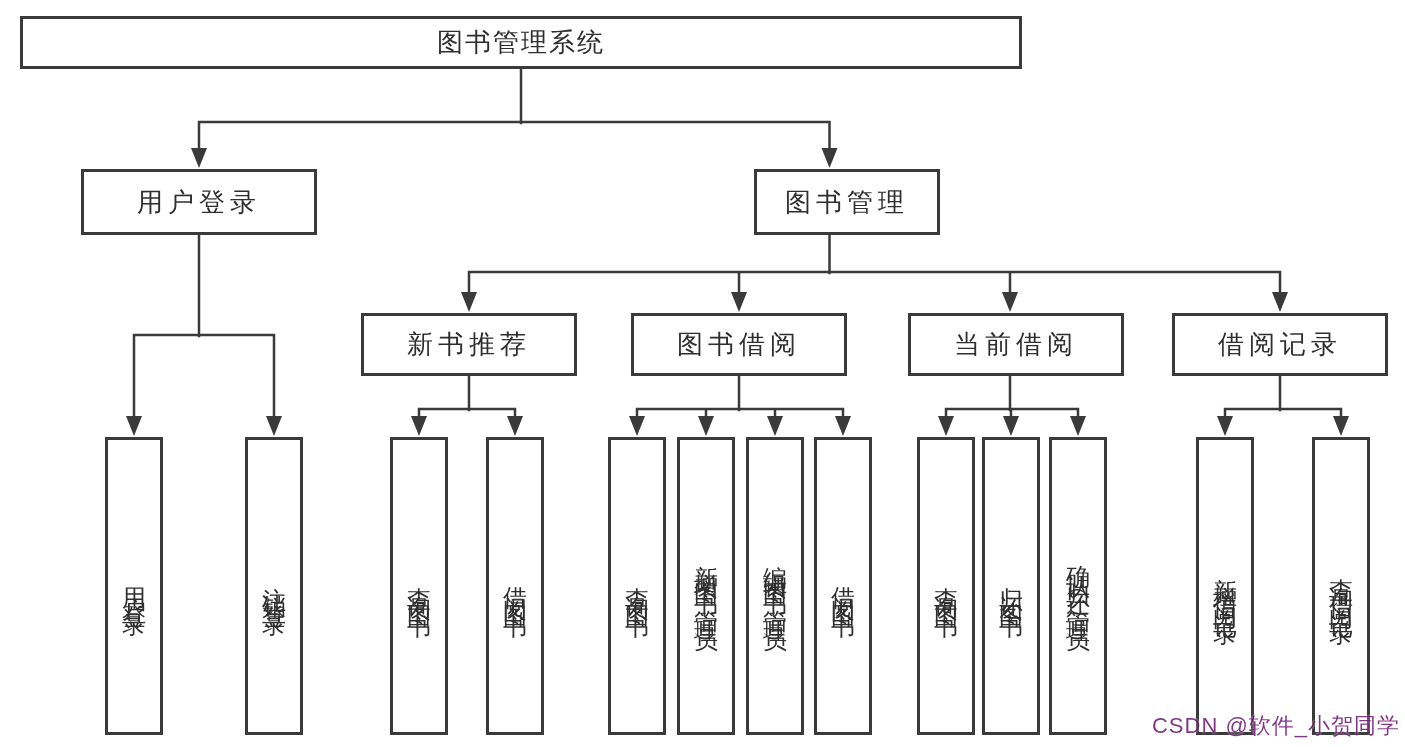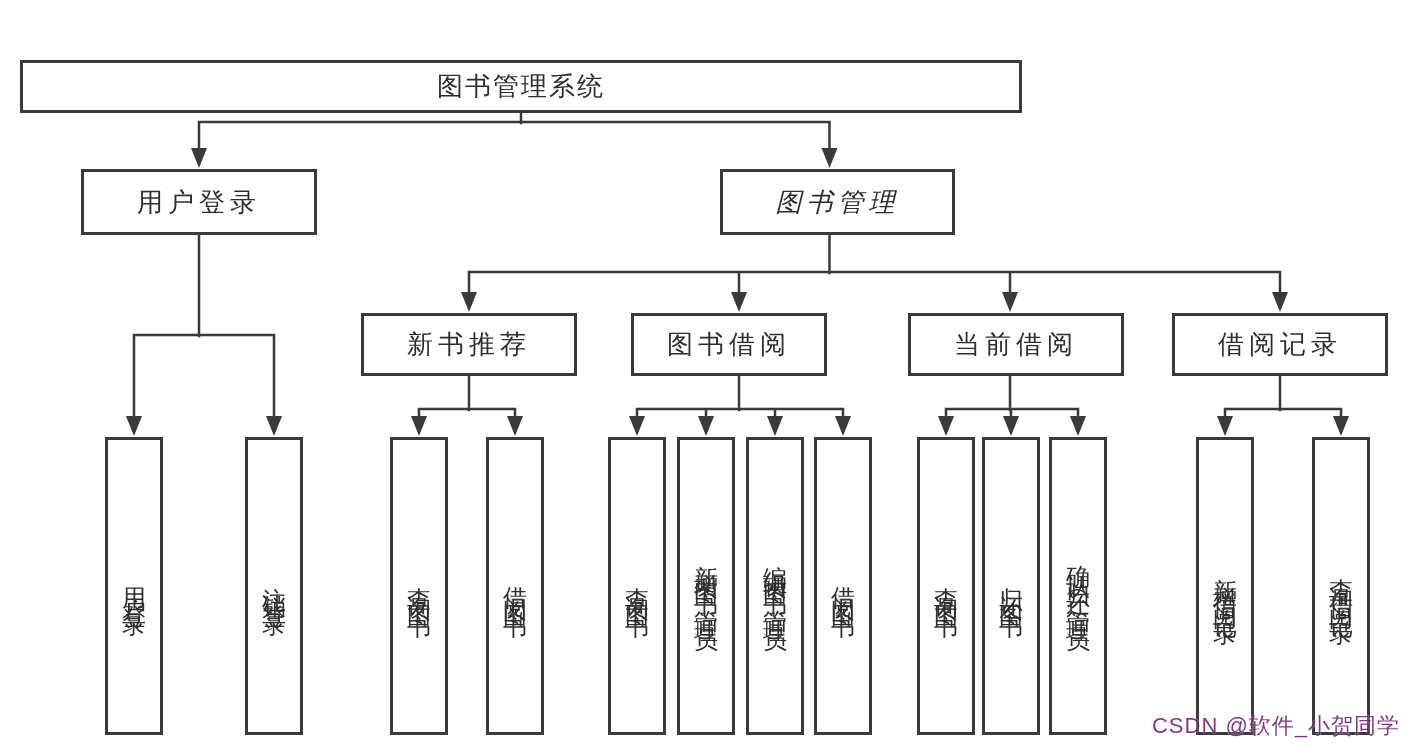--- a/index.html
+++ b/index.html
@@ -101,27 +101,27 @@
     <path d="M1010,376 V410 M946,409 H1078 M946,409 V418 M1011,409 V418 M1078,409 V418"></path>
     <polygon points="938,416 954,416 946,436"></polygon>
     <polygon points="1003,416 1019,416 1011,436"></polygon>
     <polygon points="1070,416 1086,416 1078,436"></polygon>
 
     <path d="M1280,376 V410 M1225,409 H1341 M1225,409 V418 M1341,409 V418"></path>
     <polygon points="1217,416 1233,416 1225,436"></polygon>
     <polygon points="1333,416 1349,416 1341,436"></polygon>
   </svg>
 
-  <div class="node root" style="left:20px; top:16px; width:1002px; height:53px;margin-top:44px;">图书管理系统</div>
+  <div class="node root" style="left:20px; top:16px; width:1002px; height:53px;">图书管理系统</div>
 
   <div class="node" style="left:81px; top:169px; width:236px; height:66px;">用户登录</div>
-  <div class="node" style="left:720px; top:169px; width:235px; height:66px;font-style:italic;">图书管理</div>
+  <div class="node" style="left:754px; top:169px; width:186px; height:66px;">图书管理</div>
 
   <div class="node" style="left:361px; top:313px; width:216px; height:63px;">新书推荐</div>
-  <div class="node" style="left:631px; top:313px; width:196px; height:63px;">图书借阅</div>
+  <div class="node" style="left:631px; top:313px; width:216px; height:63px;">图书借阅</div>
   <div class="node" style="left:902px; top:313px; width:216px; height:63px;margin-left:6px;">当前借阅</div>
   <div class="node" style="left:1172px; top:313px; width:216px; height:63px;">借阅记录</div>
 
   <div class="node leaf" style="left:105px; top:437px; width:58px; height:298px;">用户登录</div>
   <div class="node leaf" style="left:245px; top:437px; width:58px; height:298px;">注销登录</div>
 
   <div class="node leaf" style="left:390px; top:437px; width:58px; height:298px;">查询图书</div>
   <div class="node leaf" style="left:486px; top:437px; width:58px; height:298px;">借阅图书</div>
 
   <div class="node leaf" style="left:608px; top:437px; width:58px; height:298px;">查询图书</div>

